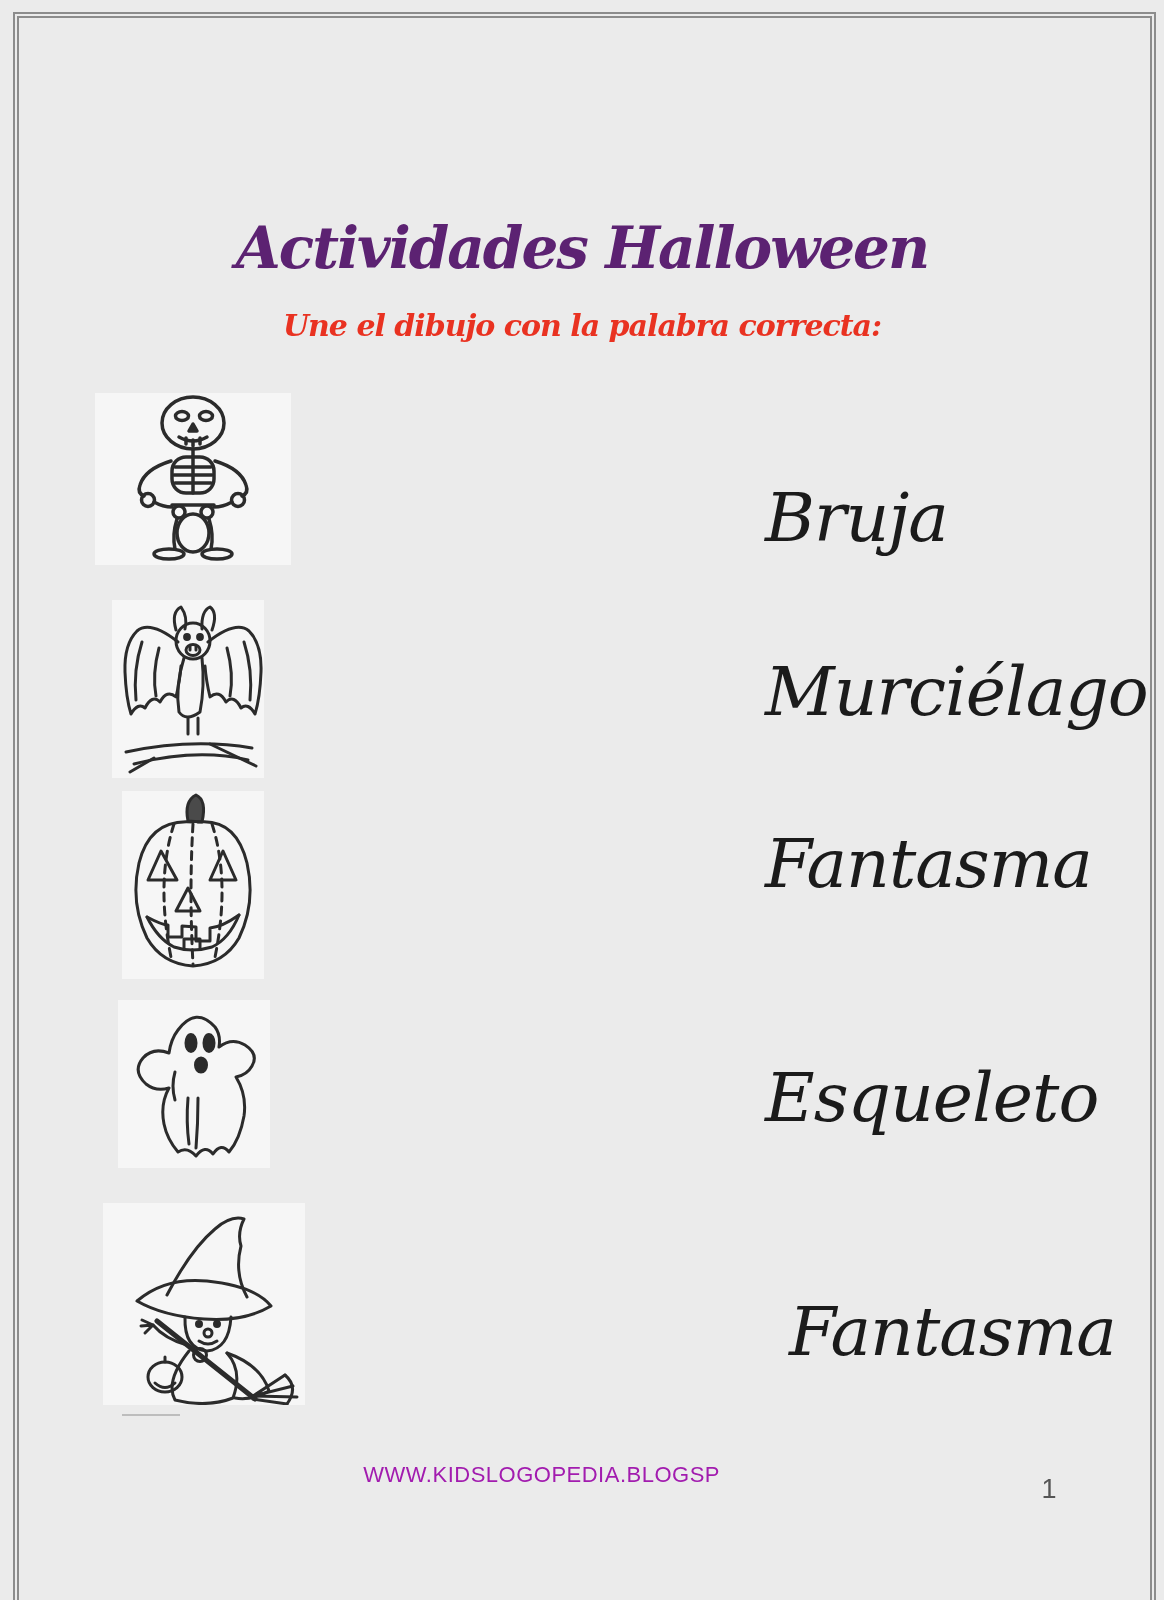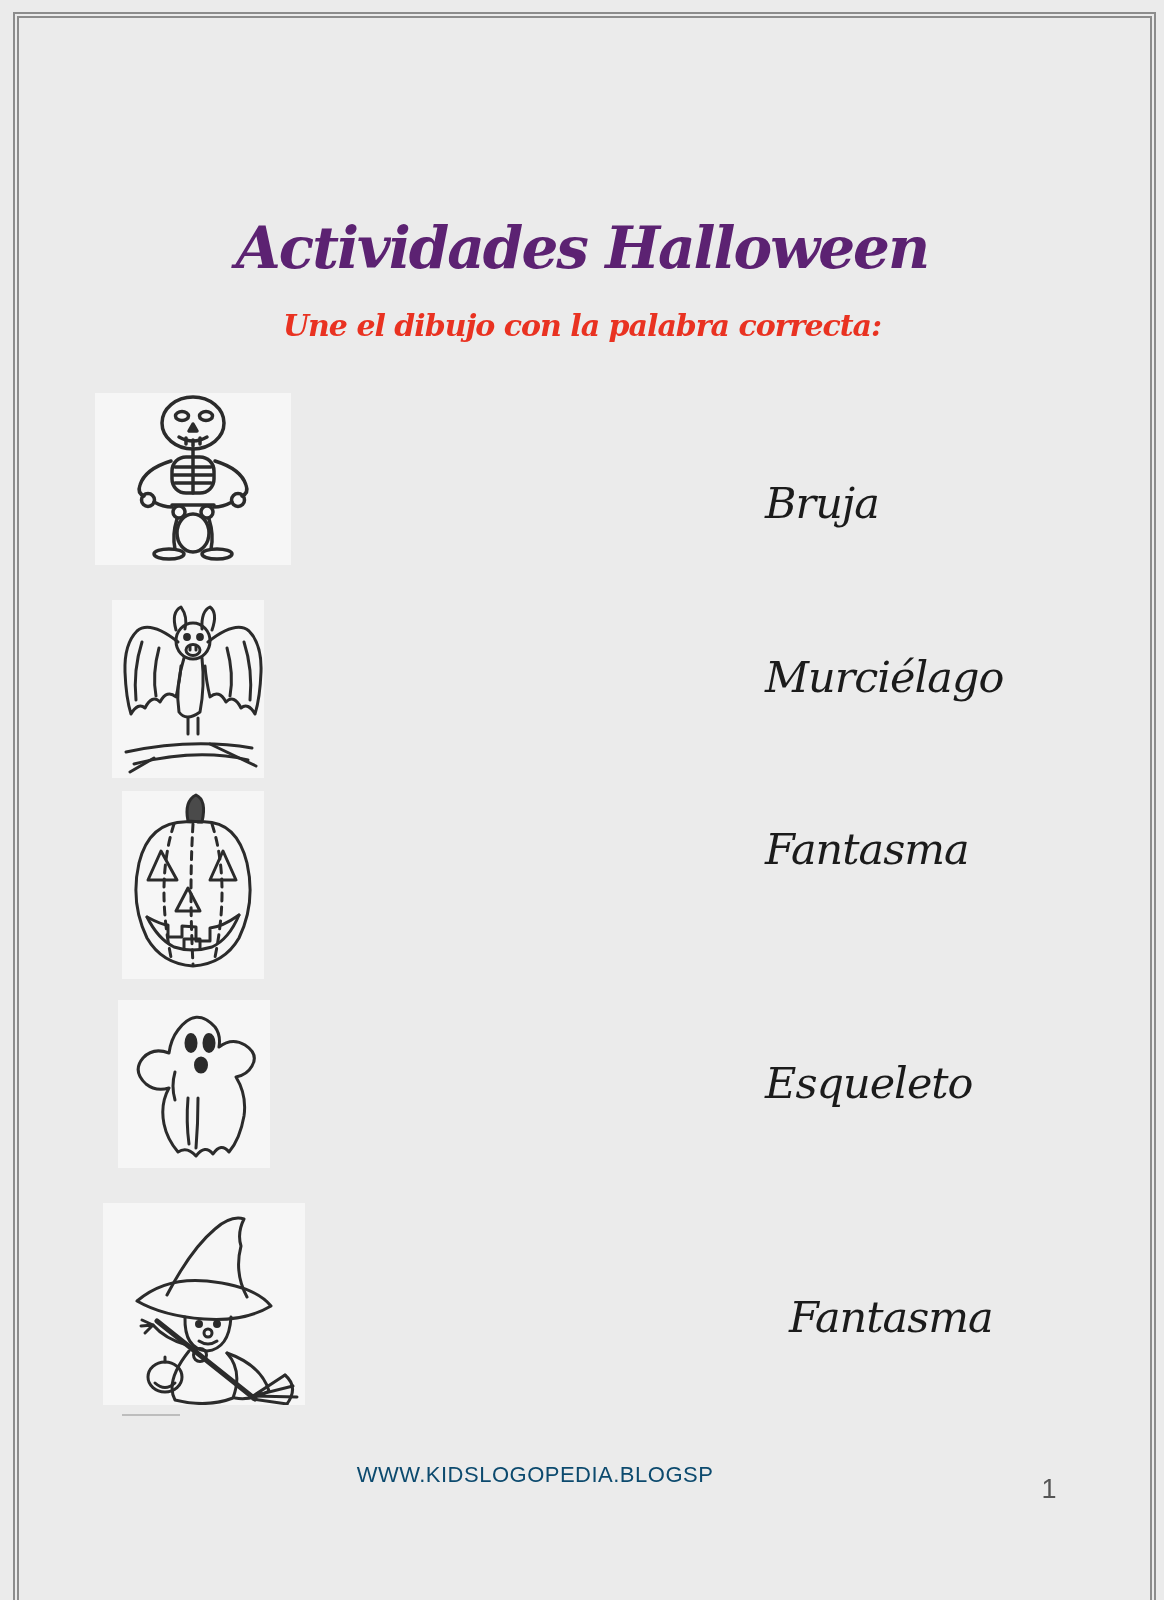--- a/index.html
+++ b/index.html
@@ -20,25 +20,25 @@
   .subtitle{
     position:absolute;left:0;right:0;top:308px;text-align:center;
     font-family:"DejaVu Serif",serif;font-style:italic;font-weight:bold;
     font-size:30px;color:#e93221;letter-spacing:-1px;white-space:nowrap;
   }
   .fig{position:absolute;background:#f6f6f6;}
   .fig svg{display:block;width:100%;height:100%;}
   .word{
     position:absolute;left:765px;
     font-family:"DejaVu Serif",serif;font-style:italic;
-    font-size:43px;color:#1b1b1b;letter-spacing:-1px;white-space:nowrap;
+    font-size:68px;color:#1b1b1b;letter-spacing:-1px;white-space:nowrap;
   }
   .footer{
-    position:absolute;left:350px;width:370px;top:1458px;text-align:center;
-    font-size:22px;line-height:34px;color:#0c4a6e;letter-spacing:.5px;
+    position:absolute;left:350px;width:370px;top:1458px;text-align:right;
+    font-size:22px;line-height:34px;color:#a21caf;letter-spacing:.5px;
   }
   .pagenum{
     position:absolute;left:1032px;top:1474px;width:34px;text-align:center;
     font-size:27px;color:#555;
   }
   .fineprint{position:absolute;left:122px;top:1414px;width:58px;height:2px;background:#bdbdbd;}
 </style>
 </head>
 <body>
 

